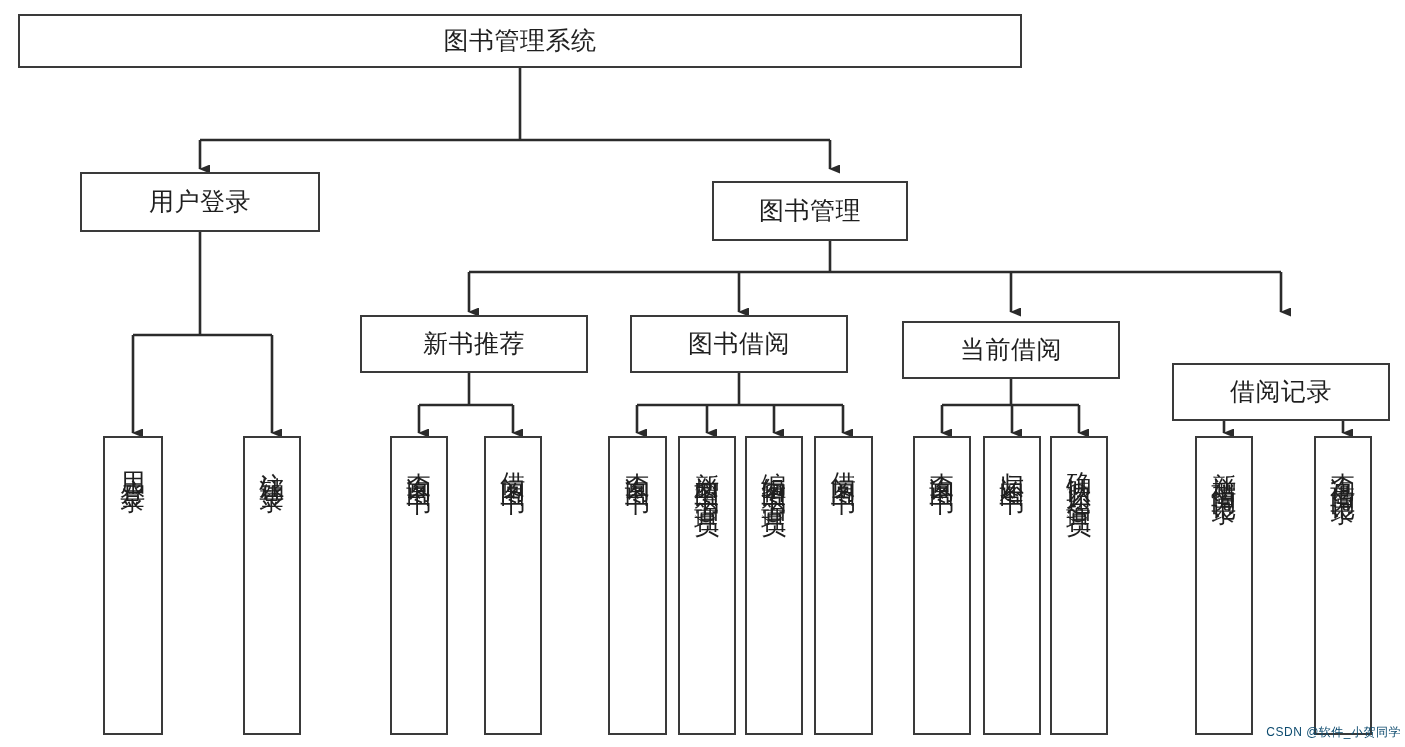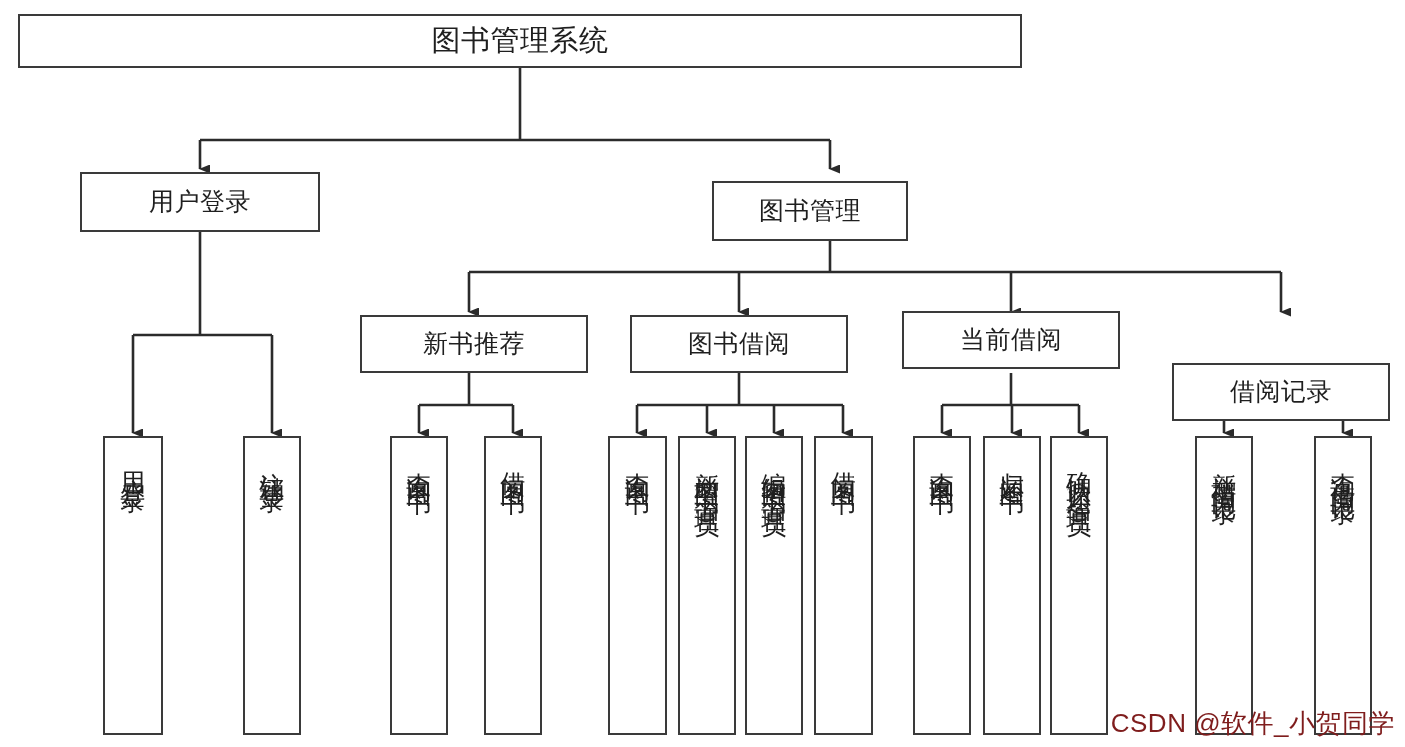--- a/index.html
+++ b/index.html
@@ -35,42 +35,42 @@
     align-items: center;
     justify-content: center;
     color: #1f1f1f;
   }
   .node.horiz {
     font-size: 25px;
     letter-spacing: 0.5px;
     line-height: 1.1;
   }
   .node.root {
-    font-size: 29px;
+    font-size: 25px;
   }
   .node.leaf {
     font-size: 25px;
     align-items: flex-start;
     justify-content: center;
     padding-top: 14px;
   }
   .leaf-label {
     writing-mode: vertical-rl;
     text-orientation: upright;
     letter-spacing: 6px;
     line-height: 1.05;
     white-space: nowrap;
     -webkit-text-orientation: upright;
   }
   .watermark {
     position: absolute;
-    right: 10px;
+    right: 4px;
     bottom: 6px;
-    font-size: 26px;
-    color: #7f1d1d;
+    font-size: 12px;
+    color: #0c4a6e;
     white-space: nowrap;
     letter-spacing: 0.5px;
   }
 </style>
 </head>
 <body>
 
 <div id="canvas">
 
   <svg class="connectors" viewBox="0 0 1405 747" xmlns="http://www.w3.org/2000/svg">
@@ -133,21 +133,21 @@
   <div class="node horiz" style="left: 712px; top: 181px; width: 196px; height: 60px;">
     <span>图书管理</span>
   </div>
 
   <div class="node horiz" style="left: 360px; top: 315px; width: 228px; height: 58px;">
     <span>新书推荐</span>
   </div>
   <div class="node horiz" style="left: 630px; top: 315px; width: 218px; height: 58px;">
     <span>图书借阅</span>
   </div>
-  <div class="node horiz" style="left: 902px; top: 311px; width: 218px; height: 58px;">
+  <div class="node horiz" style="left: 902px; top: 321px; width: 218px; height: 58px;">
     <span>当前借阅</span>
   </div>
   <div class="node horiz" style="left: 1172px; top: 315px; width: 218px; height: 58px; margin-top: 48px;">
     <span>借阅记录</span>
   </div>
 
   <div class="node leaf" style="left: 103px; top: 436px; width: 60px; height: 299px;">
     <span class="leaf-label">用户登录</span>
   </div>
   <div class="node leaf" style="left: 243px; top: 436px; width: 58px; height: 299px;">

